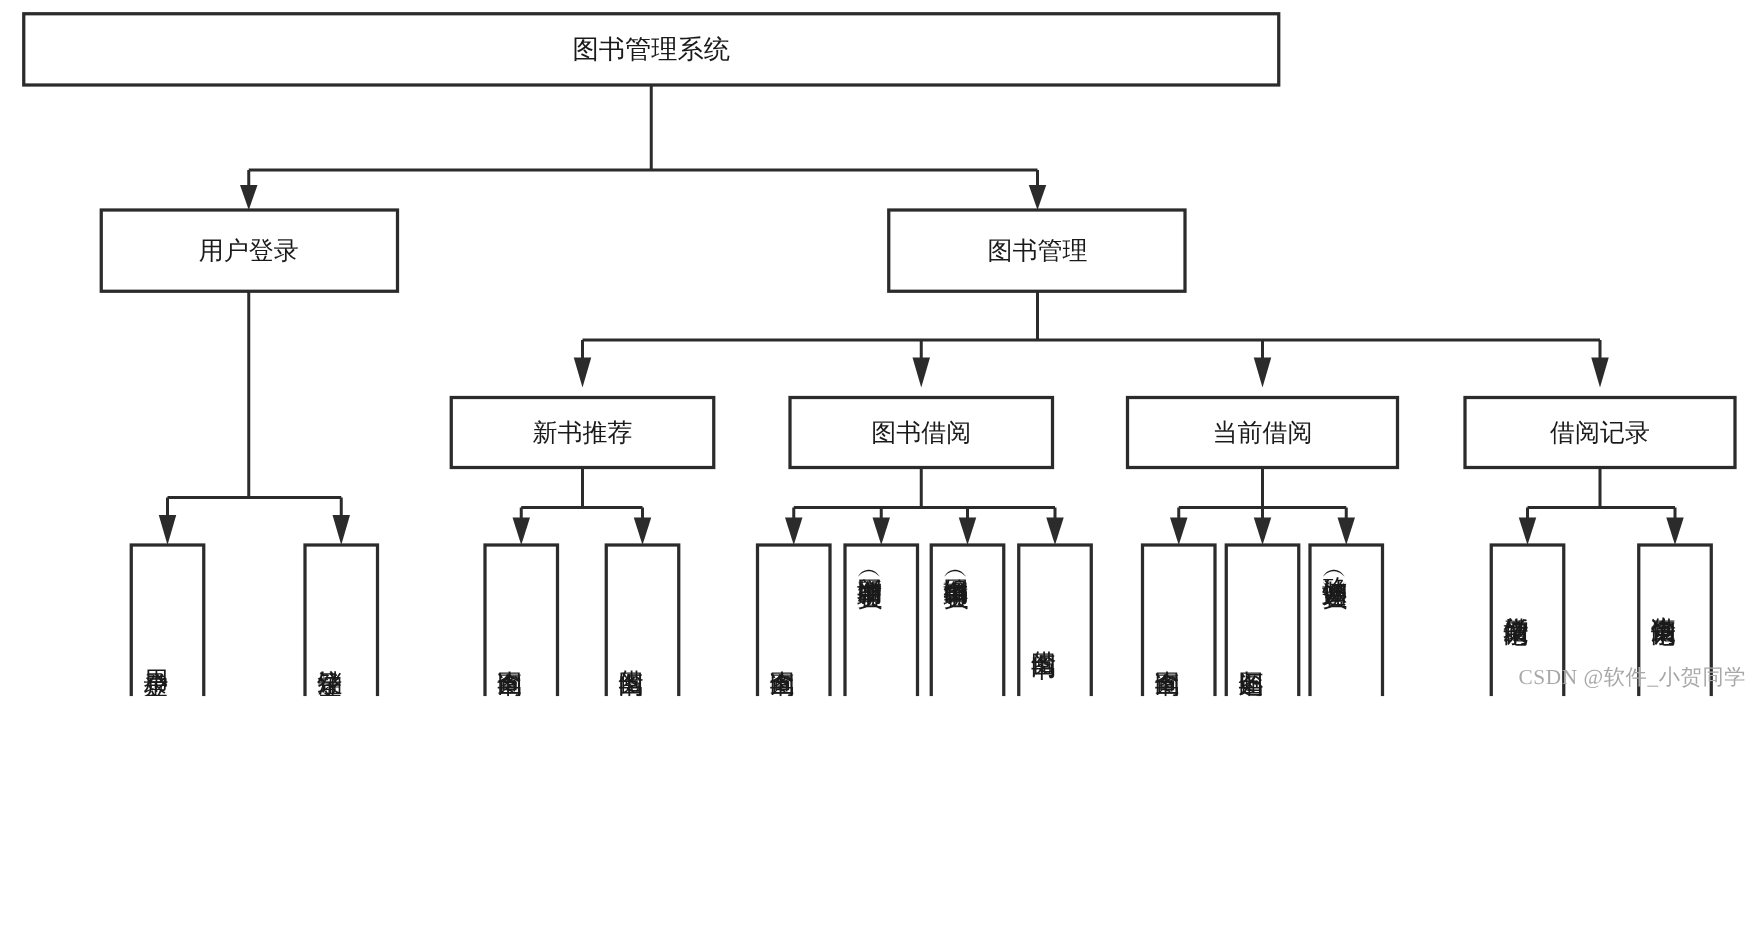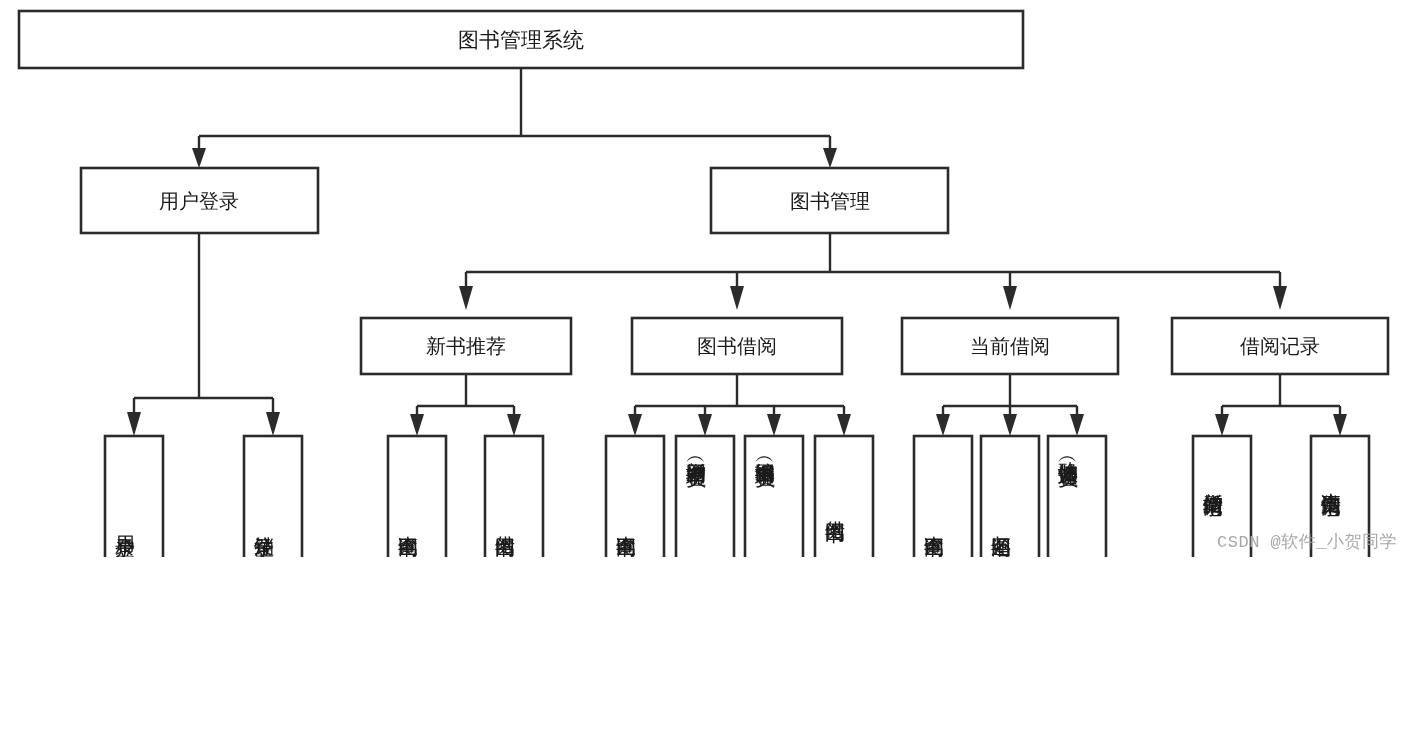--- a/index.html
+++ b/index.html
@@ -58,21 +58,21 @@
     writing-mode: vertical-rl;
     text-orientation: upright;
     white-space: nowrap;
     letter-spacing: 1px;
     pointer-events: none;
   }
   .watermark {
     position: absolute;
     right: 8px;
     bottom: 4px;
-    font-family: Liberation Mono, monospace;
+    font-family: Liberation Serif, serif;
     font-size: 17px;
     color: #a8a8a8;
     white-space: nowrap;
     letter-spacing: 0.5px;
   }
 </style>
 </head>
 <body>
 
 <div id="diagram-root">

